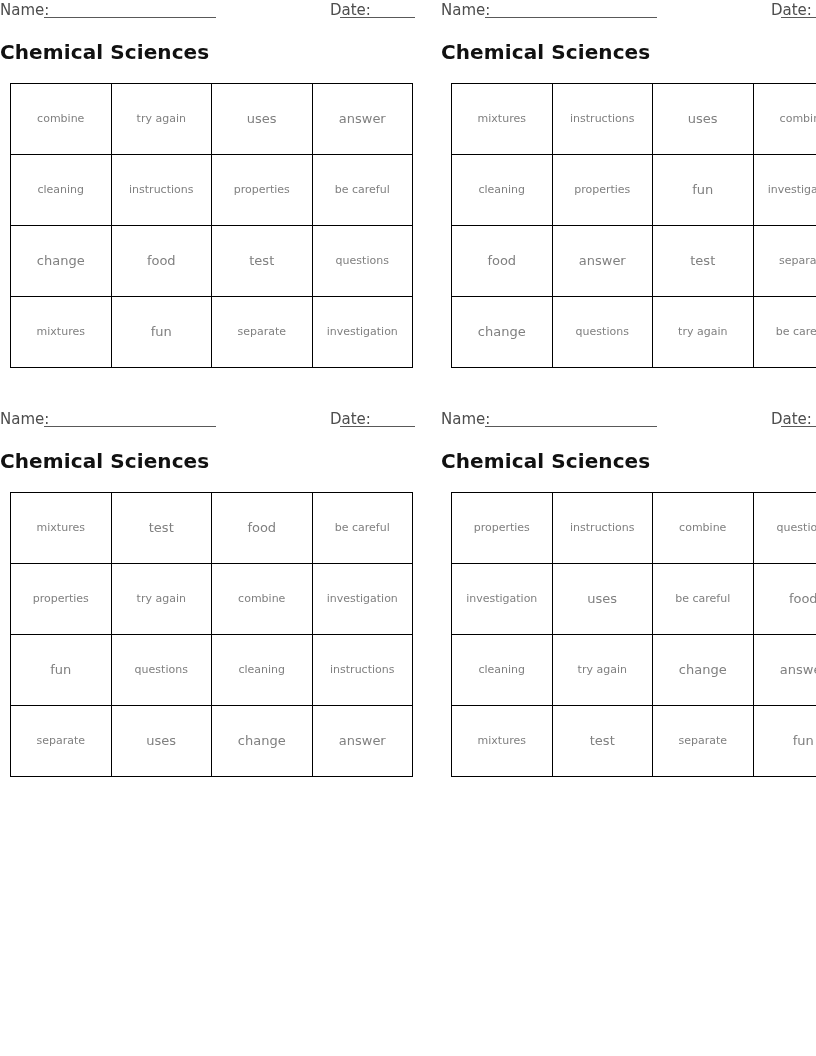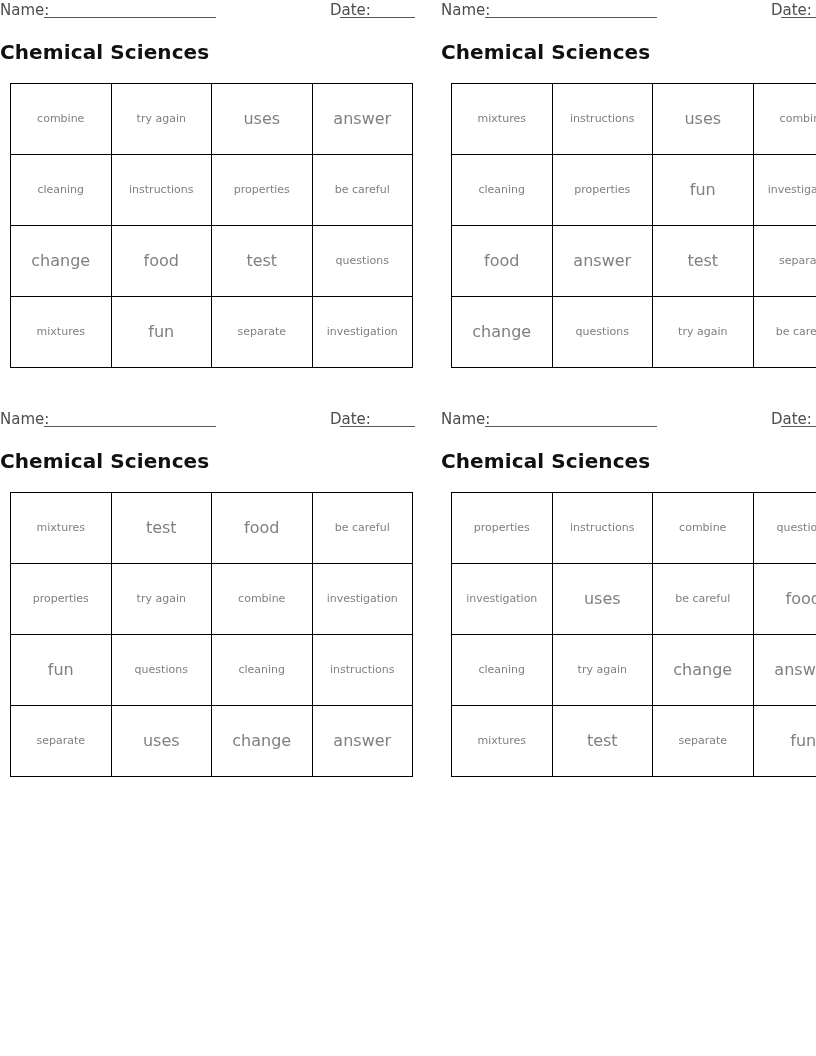--- a/index.html
+++ b/index.html
@@ -87,21 +87,21 @@
     width: 93.5px;
     height: 70px;
     text-align: center;
     vertical-align: middle;
     color: #808080;
     padding: 0 3px;
     line-height: 1.15;
     word-wrap: break-word;
   }
   .sz-m  { font-size: 11px; }
-  .sz-xl { font-size: 16px; }
+  .sz-xl { font-size: 13px; }
 </style>
 </head>
 <body>
 
 <div class="page">
   <div class="card card-r0c0">
       <div class="namedate">
         <span class="nd-label nd-name-label">Name:</span>
         <span class="nd-rule nd-name-rule"></span>
         <span class="nd-label nd-date-label">Date:</span>

